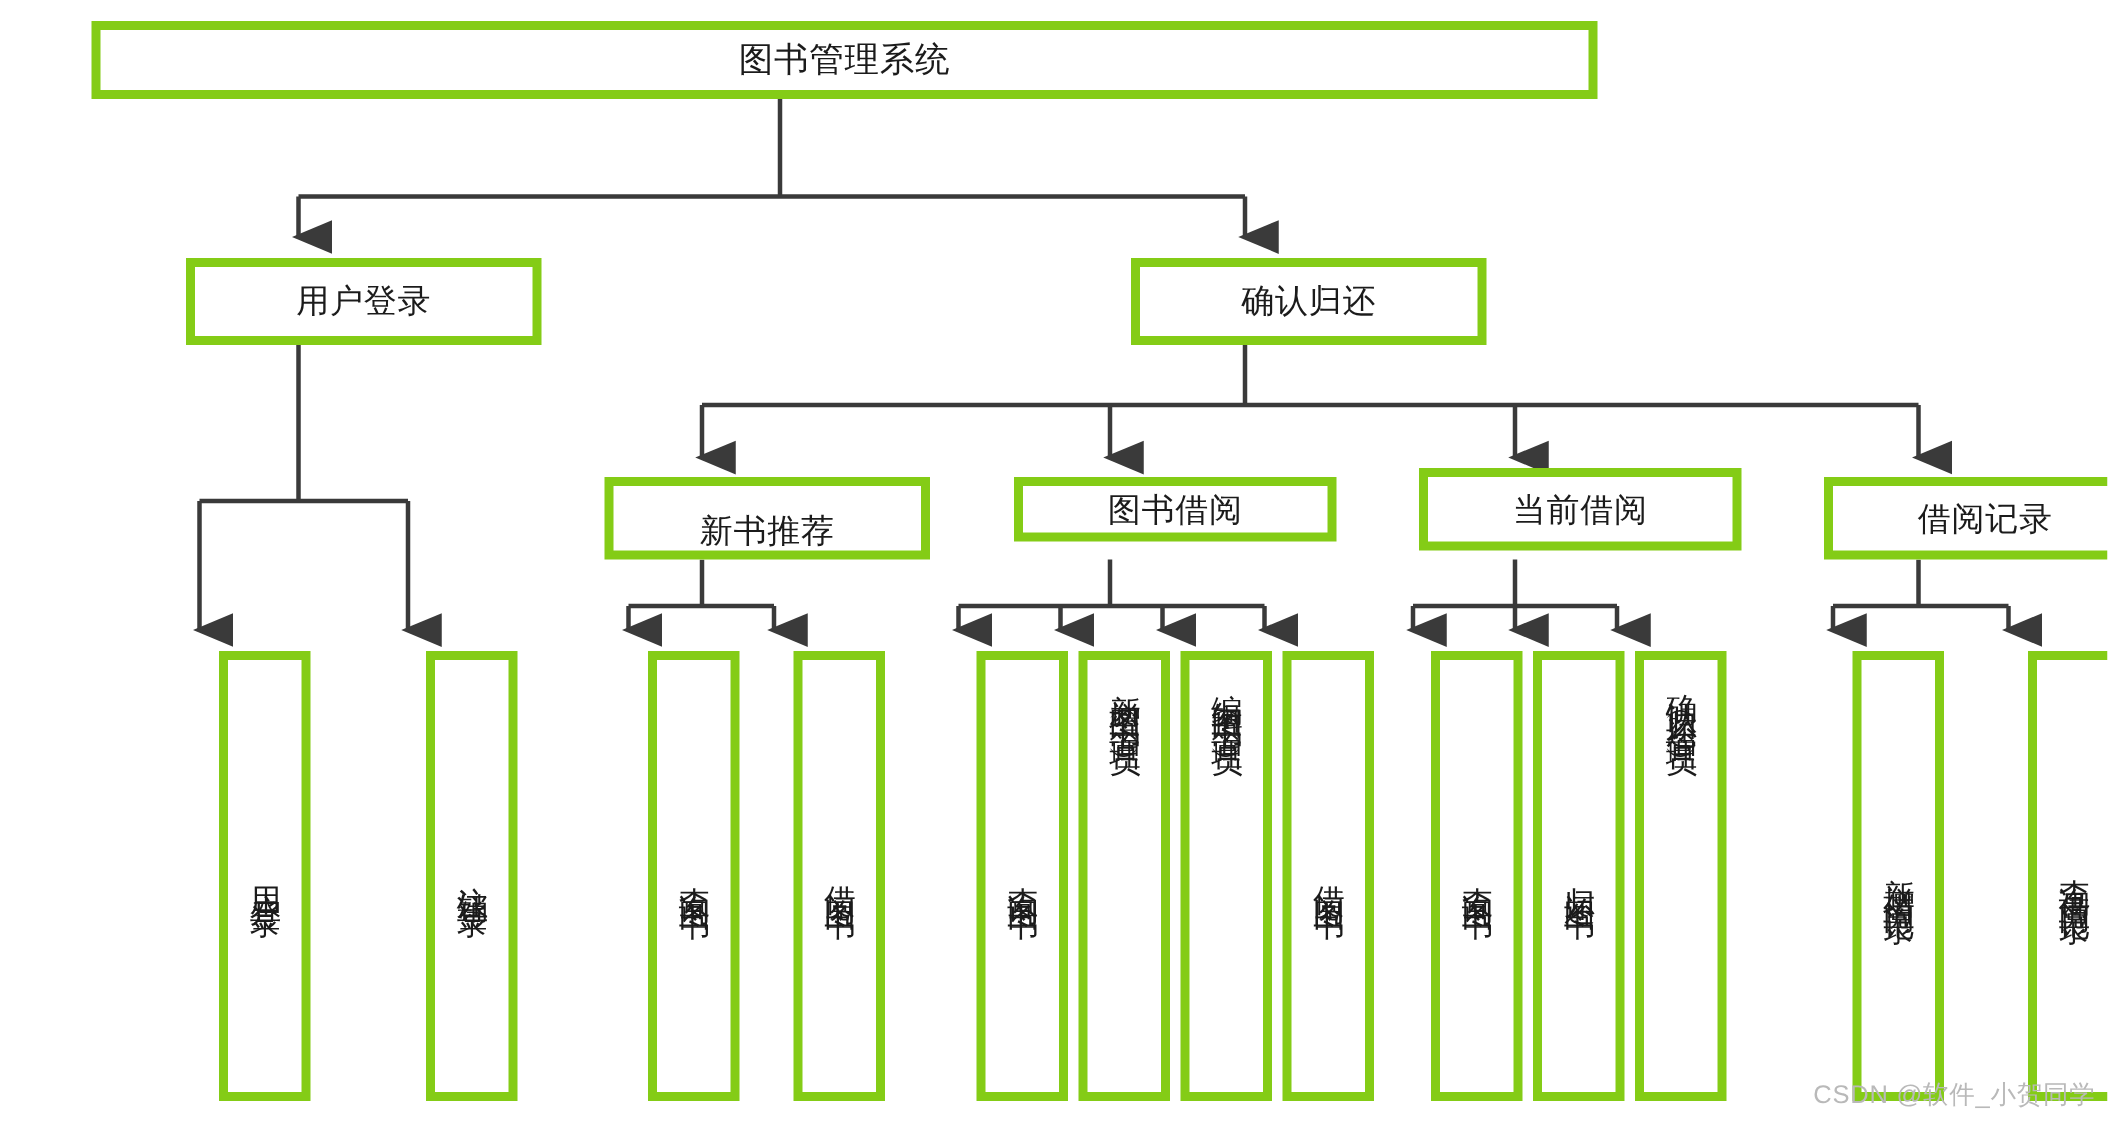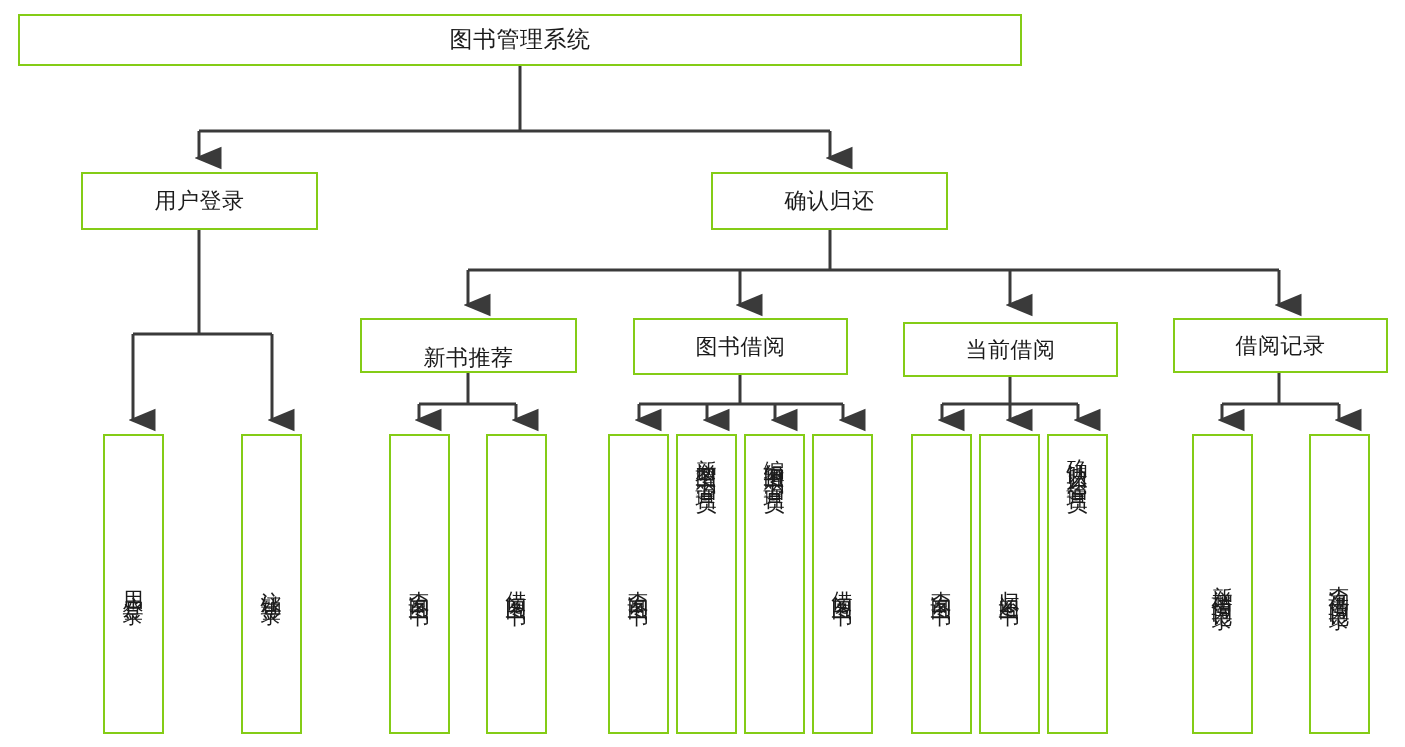--- a/index.html
+++ b/index.html
@@ -14,25 +14,26 @@
     position: relative;
     width: 1405px;
     height: 747px;
     background: #ffffff;
     overflow: hidden;
   }
   .node {
     position: absolute;
     box-sizing: border-box;
     background: #ffffff;
-    border: 2px solid #84cc16;
+    border: 6px solid #84cc16;
     display: flex;
     align-items: center;
     justify-content: center;
     color: #1b1b1b;
+    margin-left: 43px;
   }
   .node .label {
     display: block;
     text-align: center;
     line-height: 1.18;
     letter-spacing: 0.5px;
   }
   
   .node.h .label {
     font-size: 22px;
@@ -138,24 +139,24 @@
   <div class="node h" style="left:81px; top:172px; width:237px; height:58px;">
     <span class="label">用户登录</span>
   </div>
   <div class="node h" style="left:711px; top:172px; width:237px; height:58px;">
     <span class="label">确认归还</span>
   </div>
 
   <div class="node h" style="left:360px; top:318px; width:217px; height:55px;align-items:flex-end;">
     <span class="label">新书推荐</span>
   </div>
-  <div class="node h" style="left:633px; top:318px; width:215px; height:57px;justify-content:center;">
+  <div class="node h" style="left:633px; top:318px; width:215px; height:43px;justify-content:center;">
     <span class="label">图书借阅</span>
   </div>
-  <div class="node h" style="left:903px; top:322px; width:215px; height:55px;">
+  <div class="node h" style="left:903px; top:312px; width:215px; height:55px;">
     <span class="label">当前借阅</span>
   </div>
   <div class="node h" style="left:1173px; top:318px; width:215px; height:55px;">
     <span class="label">借阅记录</span>
   </div>
 
   <div class="node v mid" style="left:103px; top:434px; width:61px; height:300px;">
     <span class="label">用户登录</span>
   </div>
   <div class="node v mid" style="left:241px; top:434px; width:61px; height:300px;">
@@ -192,14 +193,15 @@
     <span class="label">确认归还（管理员）</span>
   </div>
 
   <div class="node v mid" style="left:1192px; top:434px; width:61px; height:300px;">
     <span class="label">新增借阅记录</span>
   </div>
   <div class="node v mid" style="left:1309px; top:434px; width:61px; height:300px;">
     <span class="label">查询借阅记录</span>
   </div>
 
+  <div class="watermark">CSDN @软件_小贺同学</div>
 
 </div>
 
 </body></html>

